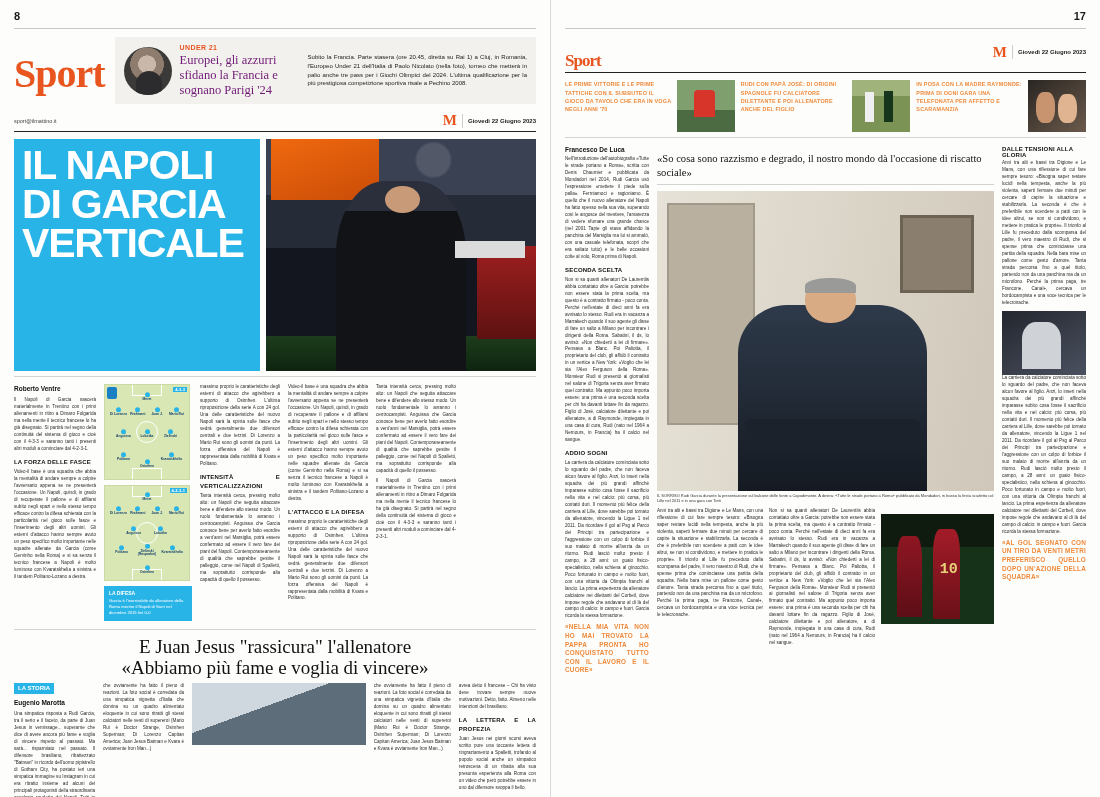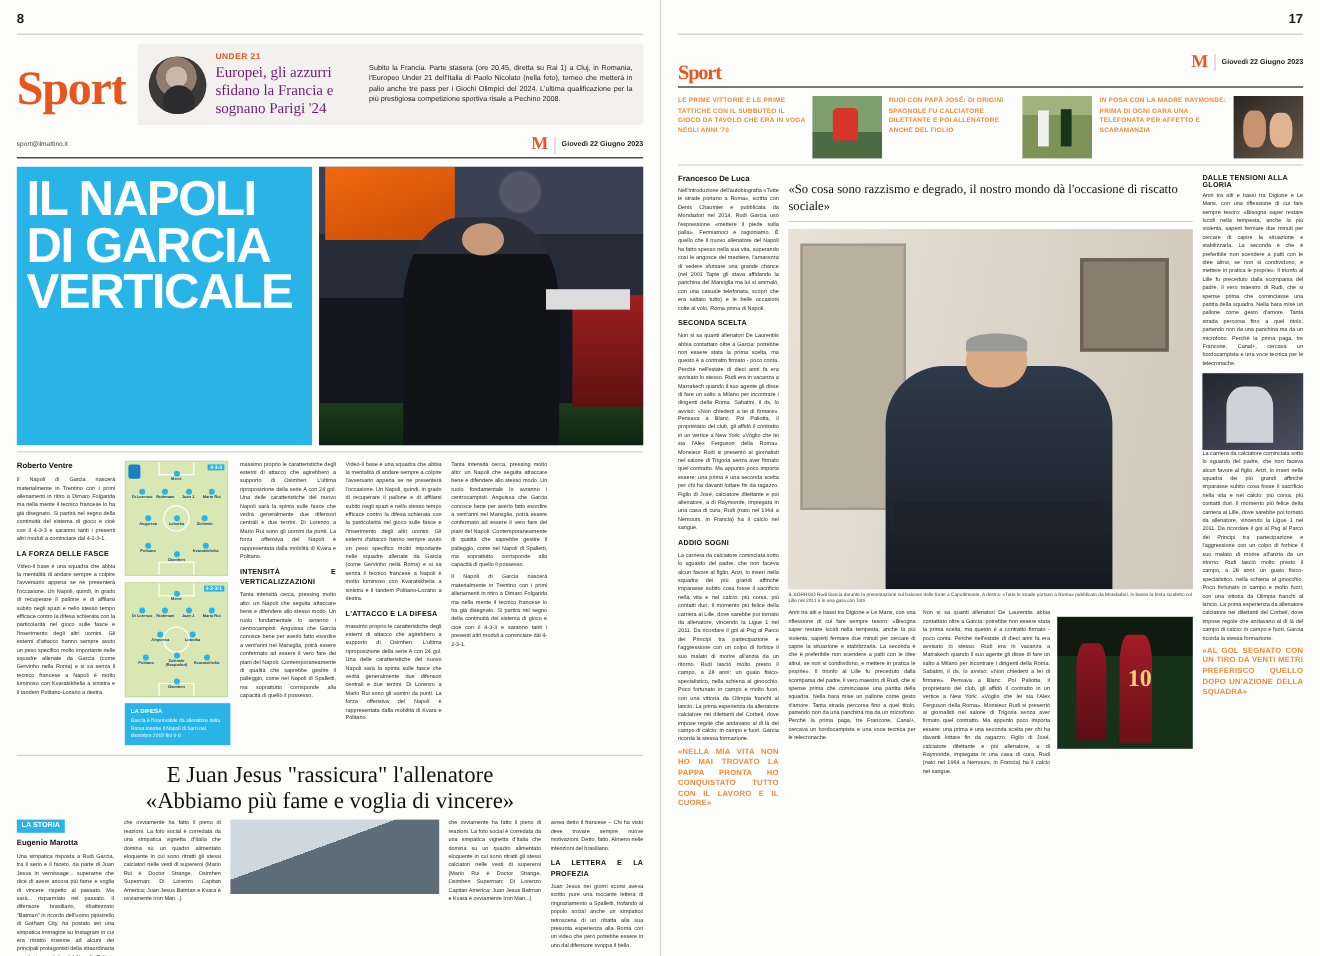--- a/index.html
+++ b/index.html
@@ -143,21 +143,21 @@
   .rp-frame { position:absolute; right:6%; top:8%; width:22%; height:26%; background:#8a7f6e; border:3px solid #6d6354; }
   .rp-body { position:absolute; left:24%; bottom:0; width:56%; height:62%; background:linear-gradient(#2e3a4a,#151a22); border-radius:26% 26% 0 0; }
   .rp-head { position:absolute; left:44%; bottom:56%; width:15%; height:15%; border-radius:48%; background:#d9ab85; }
   .rp-hair { position:absolute; left:44%; bottom:66%; width:15%; height:5%; border-radius:50% 50% 0 0; background:#9a9a98; }
   .rp-arms { position:absolute; left:26%; bottom:14%; width:52%; height:10%; background:#1b222c; border-radius:6px; }
 
   .r-photo-2 { width:100%; height:110px; margin-top:6px; position:relative; overflow:hidden;
     background:linear-gradient(#0f1b0f 0 30%, #16331a 30% 100%); }
   .rp2-p1 { position:absolute; left:14%; bottom:6%; width:22%; height:74%; background:linear-gradient(#8e1723,#5c0e16); border-radius:26% 26% 0 0; }
   .rp2-p2 { position:absolute; left:46%; bottom:4%; width:24%; height:82%; background:linear-gradient(#a21c28,#6b1018); border-radius:26% 26% 0 0; }
-  .rp2-num { position:absolute; left:52%; bottom:42%; color:#e9d27a; font-family:Liberation Serif, serif; font-weight:700; font-size:20px; }
+  .rp2-num { position:absolute; left:52%; bottom:42%; color:#e9d27a; font-family:Liberation Mono, monospace; font-weight:700; font-size:15px; }
 
   .r-small-photo { width:100%; height:64px; background:linear-gradient(150deg,#23262e,#4b5160); position:relative; margin-top:5px; overflow:hidden; }
   .r-small-photo:after{content:"";position:absolute;left:24%;top:16%;width:46%;height:74%;border-radius:36% 36% 0 0;background:#cfd3d8;}
 
   .cap-small { font-family:"Liberation Sans", sans-serif; font-size:4px; line-height:1.4; color:#333; margin-top:2px; }
   .vsep { border-left:1px solid #d8d8d8; }
 </style>
 </head>
 <body>
 

